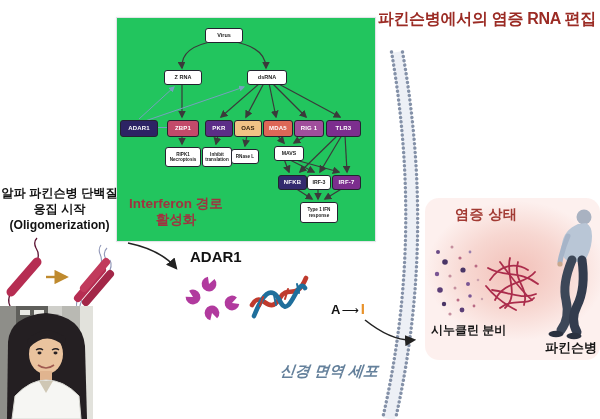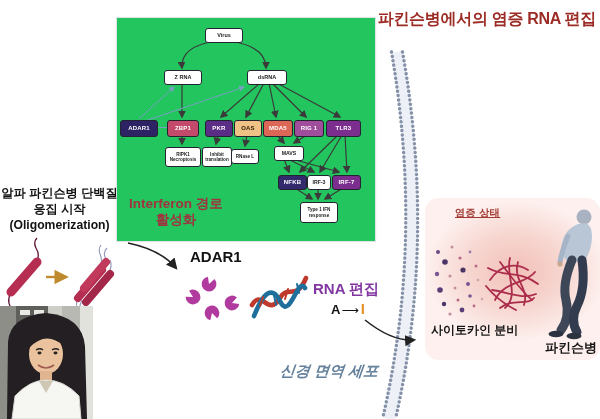--- a/index.html
+++ b/index.html
@@ -29,22 +29,22 @@
   #rna-edit-label{left:313px;top:280px;width:80px;font-size:15px;font-weight:bold;
                   color:var(--c-rnaedit,#8237a0);}
   #a-to-i{left:318px;top:300px;width:60px;font-size:13px;font-weight:bold;color:#121212;text-align:center;}
   #a-to-i .i{color:var(--c-iorange,#e8922a);font-size:15px;font-weight:900;padding-left:2px;}
   #a-to-i .ar{font-weight:normal;font-size:12px;letter-spacing:-1px;padding:0 1px;}
   #cell-label{left:280px;top:362px;width:130px;font-size:15px;font-weight:bold;font-style:italic;
               color:var(--c-cell,#64809b);transform:skewX(-6deg);}
   
   #inflam-panel{left:425px;top:198px;width:175px;height:162px;border-radius:14px;
     background:radial-gradient(ellipse 90px 70px at 52% 45%, #f2c0b8 0%, #f7d7d1 55%, #fdf0ee 100%);}
-  #inflam-title{left:455px;top:206px;width:120px;font-size:10px;font-weight:bold;
-                color:var(--c-inflam,#a23a33);letter-spacing:0.5px;text-decoration:underline;}
+  #inflam-title{left:455px;top:206px;width:120px;font-size:14px;font-weight:bold;
+                color:var(--c-inflam,#a23a33);letter-spacing:0.5px;}
   #cytokine-label{left:431px;top:322px;width:110px;font-size:12px;font-weight:bold;color:#151515;}
   #disease-label{left:545px;top:339px;width:60px;font-size:13px;font-weight:bold;color:#151515;}
 </style>
 </head>
 <body>
 
 <div id="canvas">
 
   <div class="abs" id="inflam-panel"></div>
 
@@ -286,25 +286,24 @@
   <div class="abs" id="main-title">파킨슨병에서의 염증 RNA 편집</div>
 
   <div class="abs" id="left-label">
     <span>알파 파킨슨병 단백질</span><br>
     <span>응집 시작</span><br>
     <span>(Oligomerization)</span>
   </div>
 
   <div class="abs" id="adar1-label">ADAR1</div>
 
-  <div class="abs" id="rna-edit-label">RNA 편집</div>
 
   <div class="abs" id="a-to-i">
     <span>A</span><span class="ar">⟶</span><span class="i">I</span>
   </div>
 
   <div class="abs" id="cell-label">신경 면역 세포</div>
 
   <div class="abs" id="inflam-title">염증 상태</div>
-  <div class="abs" id="cytokine-label">사이토카인 분비</div>
+  <div class="abs" id="cytokine-label">시누클린 분비</div>
   <div class="abs" id="disease-label">파킨슨병</div>
 
 </div>
 
 </body></html>

